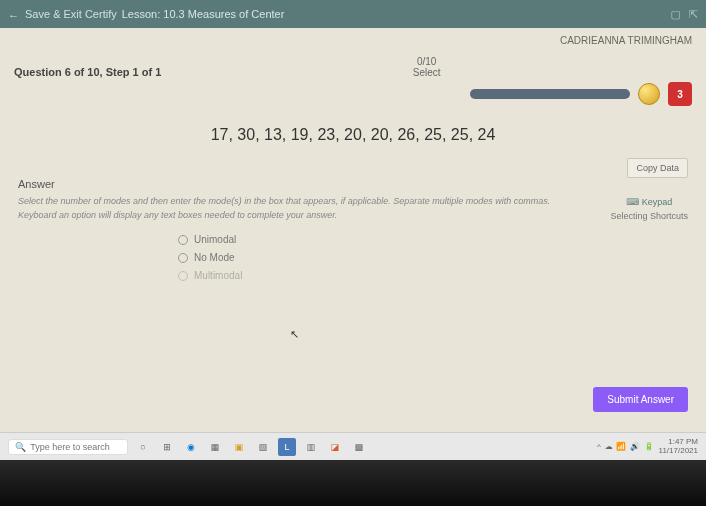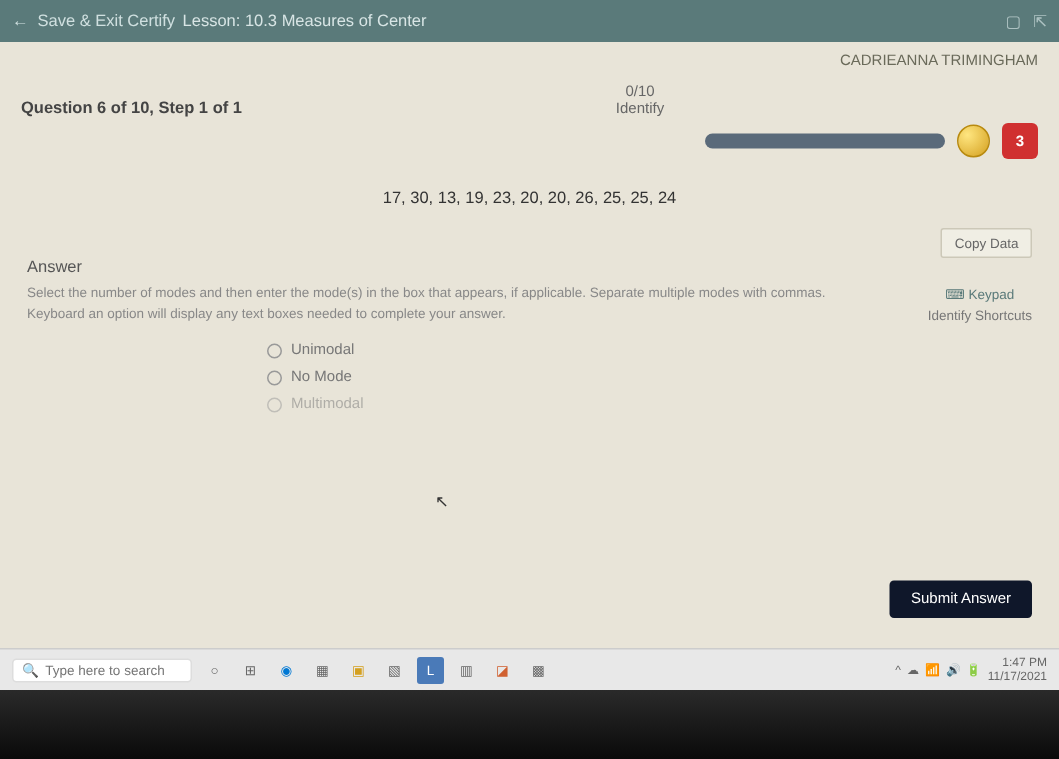--- a/index.html
+++ b/index.html
@@ -18,30 +18,30 @@
 .progressrow{display:flex;align-items:center;padding:0 14px 6px;gap:8px}
 .progressrow .spacer2{flex:1}
 .progress{width:160px;height:10px;background:#5a6a7a;border-radius:5px;position:relative;overflow:hidden}
 .progress .fill{height:100%;width:0%;background:#3a7aba}
 .coin{width:22px;height:22px;border-radius:50%;background:radial-gradient(circle at 30% 30%,#ffe680,#d4a020);border:1px solid #b88a10}
 .heart{width:24px;height:24px;background:#d03030;border-radius:4px;display:flex;align-items:center;justify-content:center;color:#fff;font-size:10px;font-weight:bold;position:relative}
 .heart:before{content:"";position:absolute;inset:0;background:#d03030;clip-path:polygon(50% 100%,0 35%,20% 0,50% 20%,80% 0,100% 35%)}
 .heart span{position:relative;z-index:1}
 .content{padding:6px 18px;font-size:10px;color:#5a5a50}
 .prompt{font-style:italic;color:#6a6a5a;margin-bottom:10px;line-height:1.4}
-.dataset{text-align:center;font-size:11px;color:#333;margin:8px 0 14px}
+.dataset{text-align:center;font-size:16px;color:#333;margin:8px 0 14px}
 .copy{float:right;background:#f0eee4;border:1px solid #ccc8b8;padding:4px 8px;font-size:9px;color:#666;border-radius:2px;cursor:pointer}
 .answerlabel{font-weight:normal;color:#555;font-size:11px;margin:14px 0 6px;clear:both}
 .keypadrow{float:right;text-align:center;font-size:9px;color:#777;line-height:1.5}
 .keypadrow .kp{color:#5a7a7a}
-.instr{font-size:9px;color:#888;margin:4px 0;}
+.instr{font-size:9px;color:#888;margin:4px 0;font-style:italic}
 .options{margin:14px 0 10px 160px;font-size:10px;color:#777}
 .opt{display:flex;align-items:center;gap:6px;margin:7px 0;cursor:pointer}
 .opt .radio{width:10px;height:10px;border:1px solid #999;border-radius:50%;flex-shrink:0}
-.submit{position:absolute;right:18px;bottom:48px;background:#0f172a;color:#fff;border:none;padding:7px 14px;font-size:10px;border-radius:3px;cursor:pointer}
+.submit{position:absolute;right:18px;bottom:48px;background:#8b5cf6;color:#fff;border:none;padding:7px 14px;font-size:10px;border-radius:3px;cursor:pointer}
 .taskbar{position:absolute;bottom:0;left:0;right:0;height:28px;background:#e8e8e8;border-top:1px solid #ccc;display:flex;align-items:center;padding:0 8px;gap:6px;font-size:9px;color:#666}
 .taskbar .search{display:flex;align-items:center;gap:4px;background:#fff;border:1px solid #ddd;border-radius:3px;padding:2px 6px;width:120px}
 .taskbar .search input{border:none;outline:none;font-size:9px;width:90px}
 .taskbar .tbicon{width:18px;height:18px;display:flex;align-items:center;justify-content:center;border-radius:2px}
 .taskbar .spacer3{flex:1}
 .taskbar .tray{display:flex;align-items:center;gap:4px;font-size:8px}
 .deskbottom{position:absolute;bottom:0;left:0;right:0;height:46px;background:linear-gradient(#2a2a2a,#0a0a0a)}
 .cursor{position:absolute;left:290px;top:328px;font-size:11px;color:#333;pointer-events:none}
 </style>
 </head>
@@ -55,42 +55,42 @@
     <span class="spacer"></span>
     <span class="icon">▢</span>
     <span class="icon">⇱</span>
   </div>
   <div style="text-align:right;padding:2px 14px 0"><span style="font-size:10px;color:#6a6a5a">CADRIEANNA TRIMINGHAM</span></div>
 
   <div class="subhead">
     <span class="qtitle">Question 6 of 10, Step 1 of 1</span>
     <span class="center">
       <div class="score">0/10</div>
-      <div class="correct">Identify</div>
+      <div class="correct">Select</div>
     </span>
   </div>
   <div class="progressrow">
     <span class="spacer2"></span>
     <div class="progress">
         <div class="fill"></div>
       </div>
     <div class="coin"></div>
     <div class="heart">
         <span>3</span>
       </div>
   </div>
 
   <div class="content">
     <div class="dataset">17, 30, 13, 19, 23, 20, 20, 26, 25, 25, 24</div>
     <button class="copy">Copy Data</button>
 
     <div class="answerlabel">Answer</div>
     <div class="keypadrow">
       <div class="kp">⌨ <span>Keypad</span></div>
-      <div>Identify Shortcuts</div>
+      <div>Selecting Shortcuts</div>
     </div>
     <div class="instr">Select the number of modes and then enter the mode(s) in the box that appears, if applicable. Separate multiple modes with commas.</div>
     <div class="instr">Keyboard an option will display any text boxes needed to complete your answer.</div>
 
     <div class="options">
       <label class="opt">
           <span class="radio"></span>
           <span>Unimodal</span>
         </label>
       <label class="opt">

